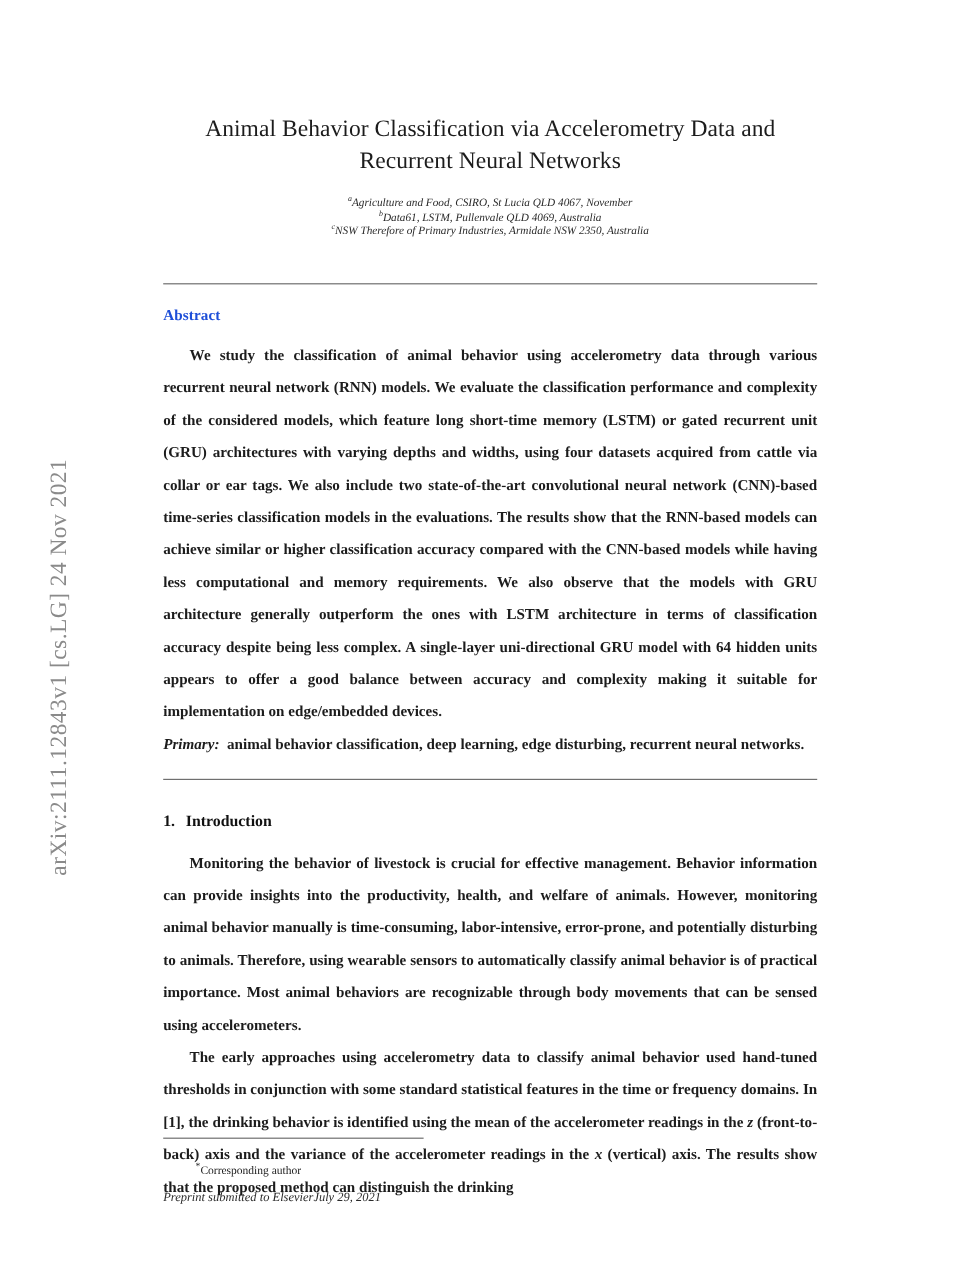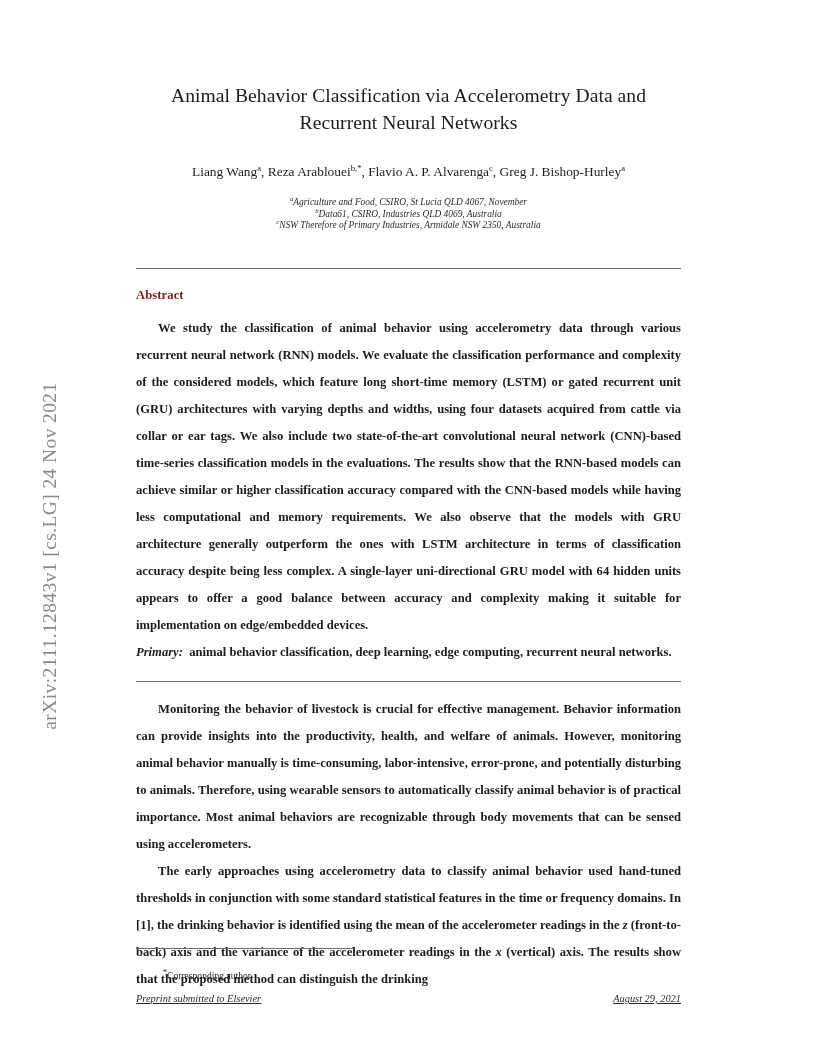--- a/index.html
+++ b/index.html
@@ -40,21 +40,21 @@
     font-size: 19.5px;
     letter-spacing: 0.4px;
     color: #8a8a8a;
     white-space: nowrap;
   }
 
   
   .content {
     position: absolute;
     left: 136px;
-    top: 0px;
+    top: 12px;
     width: 545px;
   }
 
   .title {
     margin: 0;
     padding-top: 82px;
     font-size: 19.6px;
     font-weight: normal;
     line-height: 27px;
     text-align: center;
@@ -100,21 +100,21 @@
     width: 545px;
   }
   .rule-abstract-top { margin-top: 36px; }
   .rule-abstract-bot { margin-top: 15px; }
 
   h2.abstract-head {
     margin: 0;
     padding-top: 19px;
     font-size: 12.6px;
     font-weight: bold;
-    color: #7f1d1d;
+    color: #1d4ed8;
     letter-spacing: 0.1px;
   }
 
   p.body {
     margin: 0;
     font-size: 12.6px;
     line-height: 27px;
     text-align: justify;
     text-justify: inter-word;
     color: #1c1c1c;
@@ -179,74 +179,68 @@
     line-height: 0;
   }
 
   
   .footer {
     position: absolute;
     left: 136px;
     top: 993px;
     width: 545px;
     display: flex;
-    justify-content: space-between;
+    justify-content: flex-start;
     align-items: baseline;
     font-style: italic;
     font-size: 10.4px;
     color: #2a2a2a;
-    text-decoration: underline;
   }
 </style>
 </head>
 <body>
 
 <div class="page">
 
   <div class="arxiv-stamp">
     <div class="rot">arXiv:2111.12843v1  [cs.LG]  24 Nov 2021</div>
   </div>
 
   <div class="content">
 
     <h1 class="title">Animal Behavior Classification via Accelerometry Data and Recurrent Neural Networks</h1>
 
-    <p class="authors">
-      <span><span>Liang Wang</span><sup>a</sup></span>,
-      <span><span>Reza Arablouei</span><sup>b,*</sup></span>,
-      <span><span>Flavio A. P. Alvarenga</span><sup>c</sup></span>,
-      <span><span>Greg J. Bishop-Hurley</span><sup>a</sup></span>
-    </p>
 
     <div class="affils">
       <div><sup>a</sup><span>Agriculture and Food, CSIRO, St Lucia QLD 4067, November</span></div>
-      <div><sup>b</sup><span>Data61, CSIRO, Industries QLD 4069, Australia</span></div>
+      <div><sup>b</sup><span>Data61, LSTM, Pullenvale QLD 4069, Australia</span></div>
       <div><sup>c</sup><span>NSW Therefore of Primary Industries, Armidale NSW 2350, Australia</span></div>
     </div>
 
     <hr class="rule rule-abstract-top">
 
     <h2 class="abstract-head">Abstract</h2>
 
     <p class="body abstract-p">We study the classification of animal behavior using accelerometry data through various recurrent neural network (RNN) models. We evaluate the classification performance and complexity of the considered models, which feature long short-time memory (LSTM) or gated recurrent unit (GRU) architectures with varying depths and widths, using four datasets acquired from cattle via collar or ear tags. We also include two state-of-the-art convolutional neural network (CNN)-based time-series classification models in the evaluations. The results show that the RNN-based models can achieve similar or higher classification accuracy compared with the CNN-based models while having less computational and memory requirements. We also observe that the models with GRU architecture generally outperform the ones with LSTM architecture in terms of classification accuracy despite being less complex. A single-layer uni-directional GRU model with 64 hidden units appears to offer a good balance between accuracy and complexity making it suitable for implementation on edge/embedded devices.</p>
 
-    <p class="body keywords"><span class="kw-label">Primary:</span>&nbsp; <span>animal behavior classification, deep learning, edge computing, recurrent neural networks.</span></p>
+    <p class="body keywords"><span class="kw-label">Primary:</span>&nbsp; <span>animal behavior classification, deep learning, edge disturbing, recurrent neural networks.</span></p>
 
     <hr class="rule rule-abstract-bot">
 
+    <h2 class="section-head"><span class="num">1.</span><span>Introduction</span></h2>
 
     <p class="body intro-p">Monitoring the behavior of livestock is crucial for effective management. Behavior information can provide insights into the productivity, health, and welfare of animals. However, monitoring animal behavior manually is time-consuming, labor-intensive, error-prone, and potentially disturbing to animals. Therefore, using wearable sensors to automatically classify animal behavior is of practical importance. Most animal behaviors are recognizable through body movements that can be sensed using accelerometers.</p>
 
     <p class="body intro-p2"><span>The early approaches using accelerometry data to classify animal behavior used hand-tuned thresholds in conjunction with some standard statistical features in the time or frequency domains. In [1], the drinking behavior is identified using the mean of the accelerometer readings in the </span><span class="mathvar">z</span><span> (front-to-back) axis and the variance of the accelerometer readings in the </span><span class="mathvar">x</span><span> (vertical) axis. The results show that the proposed method can distinguish the drinking</span></p>
 
   </div>
 
   <div class="footnote-wrap">
     <hr class="footnote-rule">
     <p class="footnote-text"><sup>*</sup><span>Corresponding author</span></p>
   </div>
 
   <div class="footer">
     <span>Preprint submitted to Elsevier</span>
-    <span>August 29, 2021</span>
+    <span>July 29, 2021</span>
   </div>
 
 </div>
 
 </body></html>

